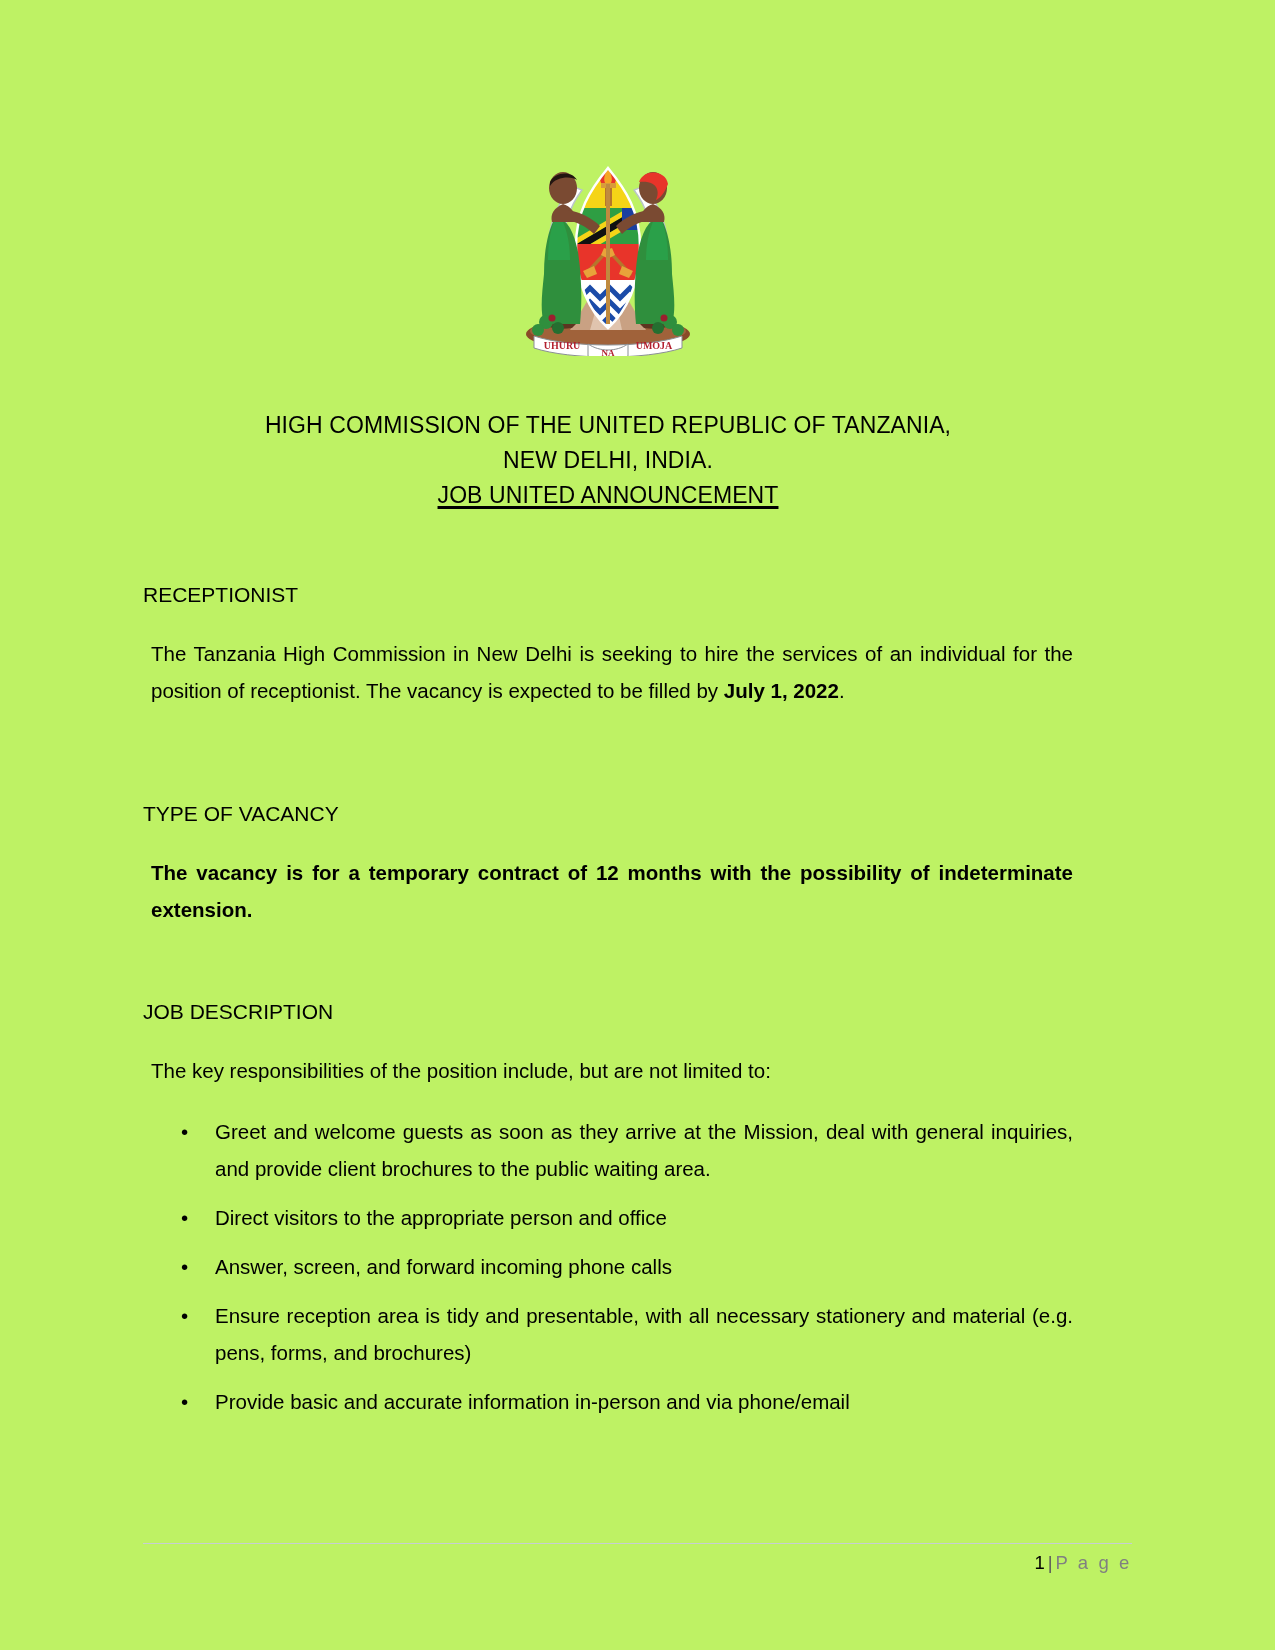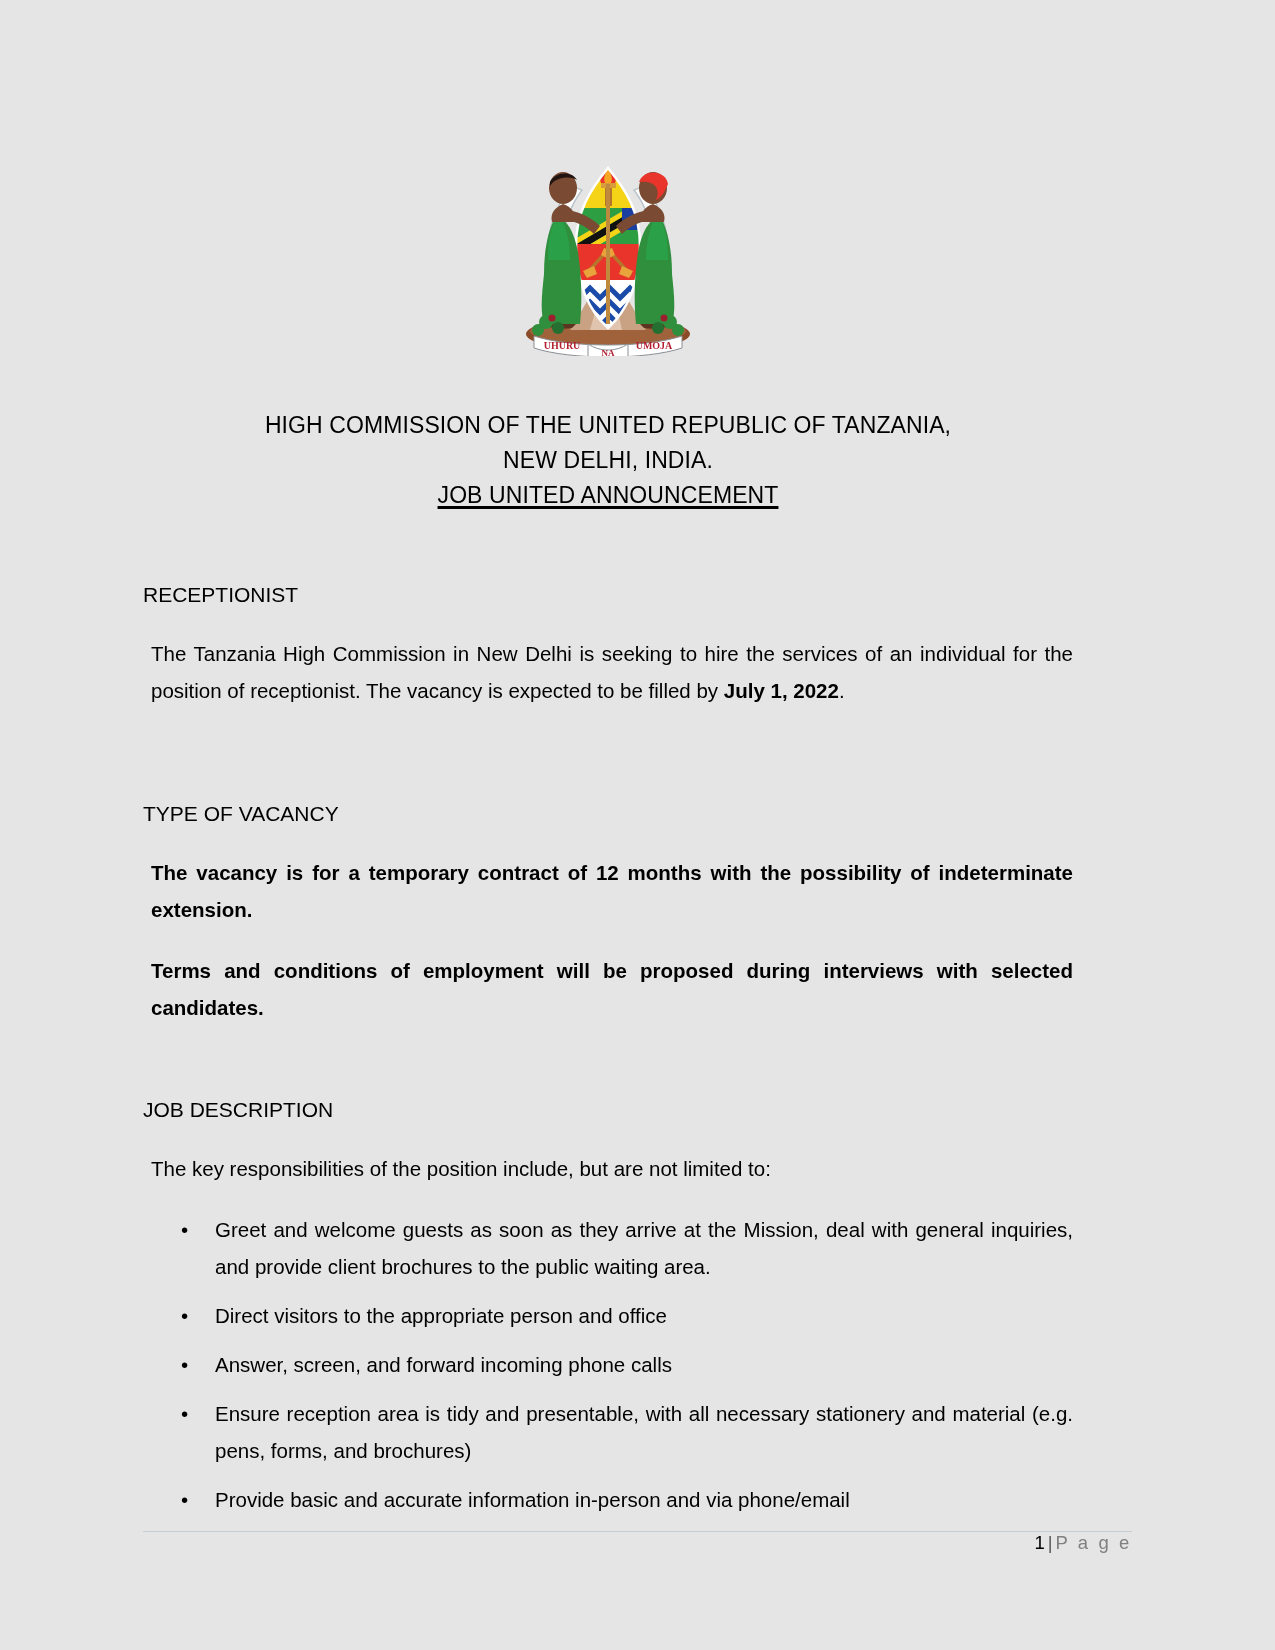--- a/index.html
+++ b/index.html
@@ -9,21 +9,21 @@
   }
   body {
     font-family: "Liberation Sans", sans-serif;
     color: #000000;
   }
   .page {
     position: relative;
     width: 1275px;
     height: 1650px;
     margin: 0 auto;
-    background: #e5e5e5;
+    background: #bef264;
     box-sizing: border-box;
     overflow: hidden;
   }
   .content {
     position: absolute;
     left: 143px;
     top: 0;
     width: 930px;
   }
 
@@ -94,23 +94,23 @@
     font-size: 20.5px;
     line-height: 37px;
   }
   ul.bullets li:last-child { margin-bottom: 0; }
 
   
   .footer {
     position: absolute;
     left: 143px;
     right: 143px;
-    bottom: 96px;
+    bottom: 76px;
     border-top: 1.5px solid #c6cdd4;
-    padding-top: 0;
+    padding-top: 8px;
     text-align: right;
     font-size: 18.5px;
     color: #000000;
     margin-top: 21px;
   }
   .footer .pg-num { font-weight: normal; color: #000; }
   .footer .pg-sep { color: #595959; padding: 0 3px; }
   .footer .pg-word { color: #808080; letter-spacing: 2.6px; }
 </style>
 </head>
@@ -223,21 +223,20 @@
       <div>HIGH COMMISSION OF THE UNITED REPUBLIC OF TANZANIA,</div>
       <div>NEW DELHI, INDIA.</div>
       <div><span class="underlined">JOB UNITED ANNOUNCEMENT</span></div>
     </div>
 
     <h2 class="section-heading sp-receptionist">RECEPTIONIST</h2>
     <p class="body"><span>The Tanzania High Commission in New Delhi is seeking to hire the services of an individual for the position of receptionist. The vacancy is expected to be filled by </span><b>July 1, 2022</b><span>.</span></p>
 
     <h2 class="section-heading sp-type">TYPE OF VACANCY</h2>
     <p class="body bold">The vacancy is for a temporary contract of 12 months with the possibility of indeterminate extension.</p>
-    <p class="body bold tight">Terms and conditions of employment will be proposed during interviews with selected candidates.</p>
 
     <h2 class="section-heading sp-jobdesc">JOB DESCRIPTION</h2>
     <p class="body">The key responsibilities of the position include, but are not limited to:</p>
 
     <ul class="bullets">
       <li><span class="bullet-dot">•</span><span>Greet and welcome guests as soon as they arrive at the Mission, deal with general inquiries, and provide client brochures to the public waiting area.</span></li>
       <li><span class="bullet-dot">•</span><span>Direct visitors to the appropriate person and office</span></li>
       <li><span class="bullet-dot">•</span><span>Answer, screen, and forward incoming phone calls</span></li>
       <li><span class="bullet-dot">•</span><span>Ensure reception area is tidy and presentable, with all necessary stationery and material (e.g. pens, forms, and brochures)</span></li>
       <li><span class="bullet-dot">•</span><span>Provide basic and accurate information in-person and via phone/email</span></li>

